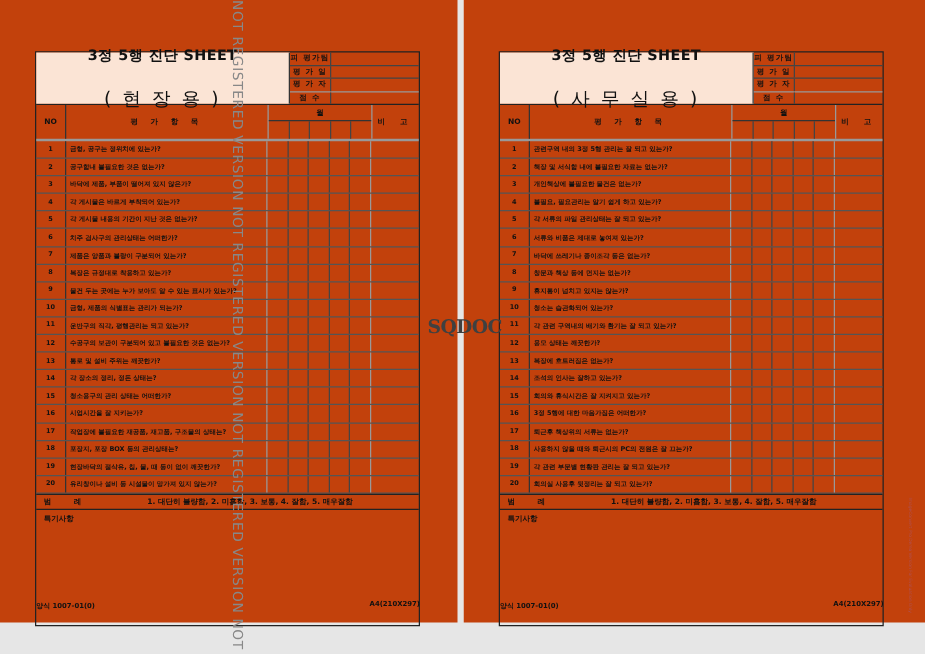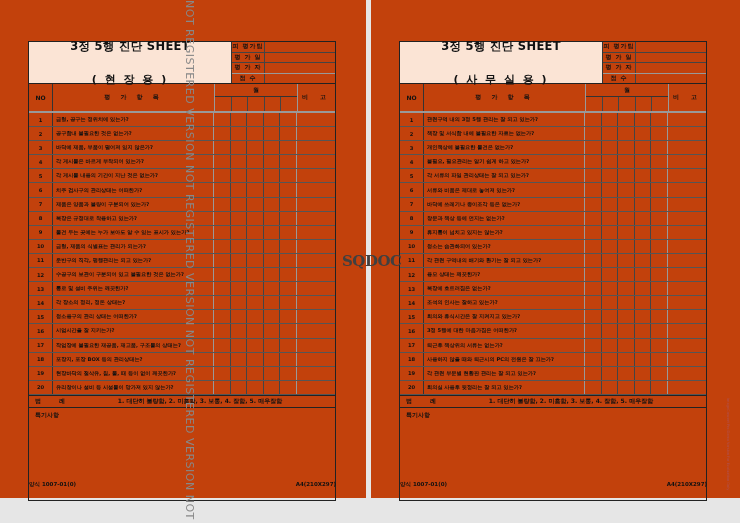--- a/index.html
+++ b/index.html
@@ -5,21 +5,21 @@
   html, body { margin:0; padding:0; }
   body { width:740px; height:523px; background:#e6e6e6; position:relative; overflow:hidden;
          font-family:"DejaVu Sans", sans-serif; color:#111; }
   .page { position:absolute; top:0; width:366px; height:498px; background:#c2410c; }
   .page.left { left:0; }
   .page.right { left:371px; width:369px; }
   .form { position:absolute; left:28px; top:41px; width:308px; border:1.5px solid #222; box-sizing:border-box; }
   .hdr { display:flex; height:41px; border-bottom:1.5px solid #222; }
   .title-box { flex:0 0 202px; background:#fbe4d5; display:flex; flex-direction:column; align-items:center; justify-content:center; border-right:1px solid #333; }
   .title { font-size:11.5px; font-weight:bold; letter-spacing:0.3px; }
-  .subtitle { font-size:11px; font-weight:bold; margin-top:18px; letter-spacing:2px; }
+  .subtitle { font-size:15px; font-weight:normal; margin-top:18px; letter-spacing:2px; }
   .meta { flex:1; display:flex; flex-direction:column; }
   .meta-row { flex:1; display:flex; border-bottom:1px solid #444; font-size:6px; font-weight:bold; }
   .meta-row:last-child { border-bottom:none; }
   .meta-row.gray { border-bottom:1.5px solid #999; }
   .meta-label { width:32px; border-right:1px solid #444; display:flex; align-items:center; justify-content:center; letter-spacing:1px; }
   .meta-val { flex:1; }
   .colhdr { display:flex; height:27px; border-bottom:2px solid #999; font-size:6px; font-weight:bold; }
   .c-no { width:23px; border-right:1px solid #333; display:flex; align-items:center; justify-content:center; flex-shrink:0; }
   .c-item { width:161px; border-right:1.5px solid #999; display:flex; align-items:center; justify-content:center; flex-shrink:0; letter-spacing:4px; }
   .c-month { width:82px; border-right:1.5px solid #999; display:flex; flex-direction:column; flex-shrink:0; }

